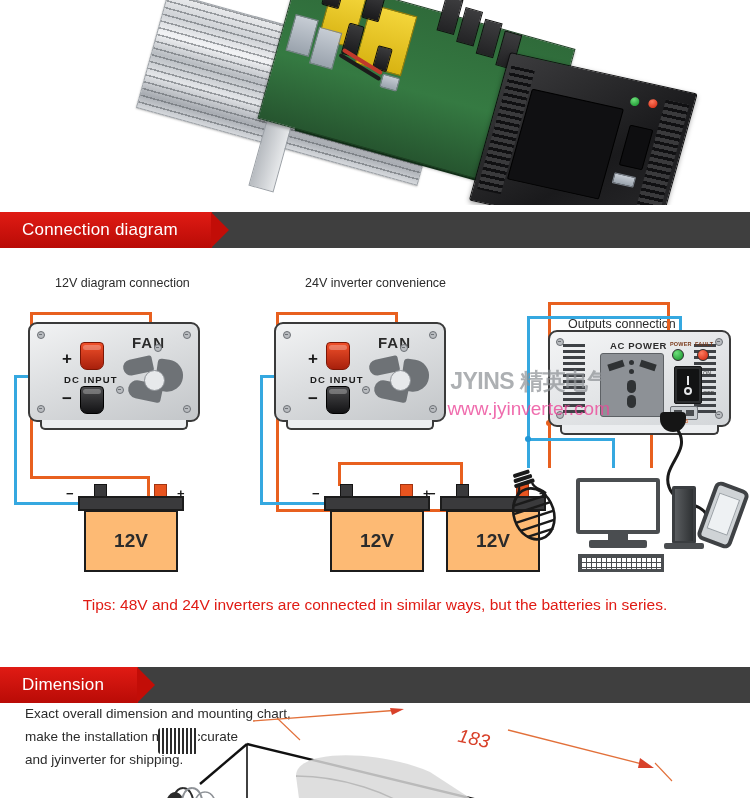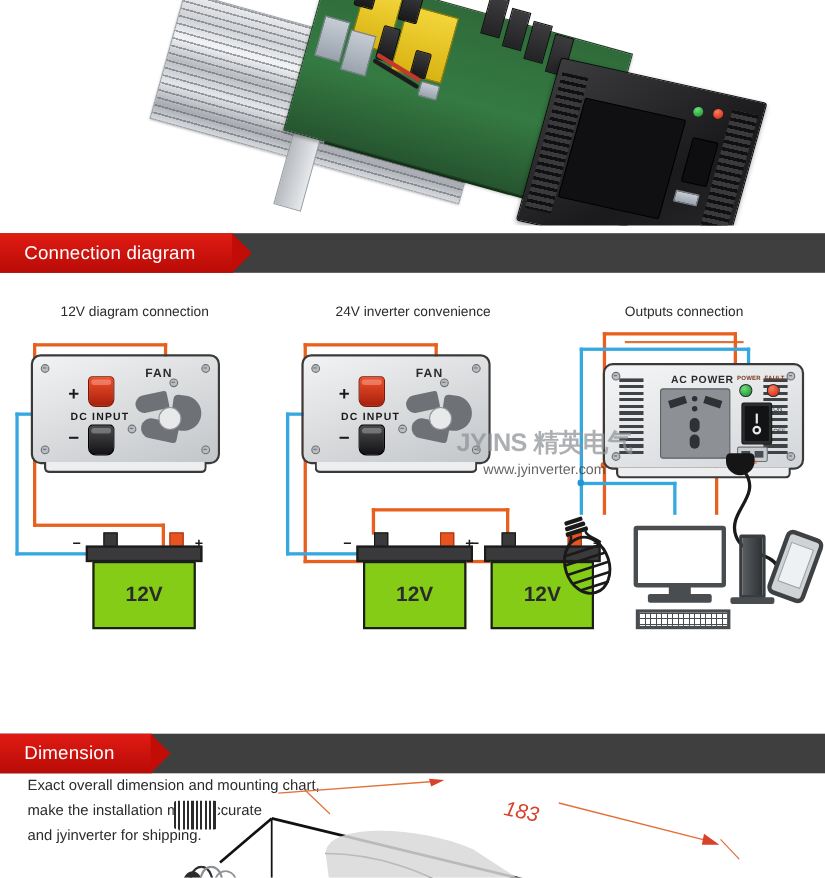--- a/index.html
+++ b/index.html
@@ -45,41 +45,41 @@
   .banner{position:absolute;left:0;width:750px;height:36px;background:#3f3f3f;}
   .banner .tag{position:absolute;left:0;top:0;height:36px;background:linear-gradient(180deg,#e01b14,#b90b06);
         display:flex;align-items:center;padding-left:22px;padding-right:34px;box-sizing:border-box;}
   .banner .tag:after{content:"";position:absolute;right:-17px;top:0;border-top:18px solid transparent;
         border-bottom:18px solid transparent;border-left:18px solid #c20d07;}
   .banner .tag span{color:#fff;font-size:17px;letter-spacing:.2px;white-space:nowrap;}
 
   
   .diagrams{position:absolute;left:0;top:262px;width:750px;height:330px;}
   .dlabel{position:absolute;font-size:12.5px;color:#2b2b2b;white-space:nowrap;}
-  .dlabel.ul{border-bottom:2px solid #e2703a;padding-bottom:20px;}
+  .dlabel.ul{border-bottom:2px solid #e2703a;padding-bottom:2px;margin-top:41px;}
 
   .inv{position:absolute;background:linear-gradient(160deg,#f2f3f4 0%,#dcdee0 45%,#c3c6c9 100%);
        border:2px solid #3a3a3a;border-radius:9px;box-sizing:border-box;}
   .inv-foot{position:absolute;border:2px solid #3a3a3a;border-top:none;background:#eceef0;box-sizing:border-box;}
   .screw{position:absolute;width:6px;height:6px;border-radius:50%;background:#b9bcc0;border:1px solid #6d7176;}
   .screw:after{content:"";position:absolute;left:1px;top:2.2px;width:3.2px;height:1px;background:#6d7176;}
   .term{position:absolute;border-radius:4px 4px 7px 7px;}
   .term.red{background:linear-gradient(180deg,#f0502a,#a8200c);border:1px solid #7d1605;}
   .term.blk{background:linear-gradient(180deg,#4b4b4d,#131315);border:1px solid #000;}
   .term:before{content:"";position:absolute;left:2px;right:2px;top:2px;height:5px;border-radius:3px;
                background:rgba(255,255,255,.28);}
   .sign{position:absolute;font-size:17px;font-weight:700;color:#1a1a1a;line-height:1;}
   .dcin{position:absolute;font-size:9.5px;font-weight:700;letter-spacing:1.1px;color:#1a1a1a;}
-  .fantxt{position:absolute;font-size:11px;font-weight:700;letter-spacing:1px;color:#2b2b2b;}
+  .fantxt{position:absolute;font-size:15px;font-weight:700;letter-spacing:1px;color:#2b2b2b;}
   .fan{position:absolute;}
   .blade{position:absolute;background:#6e7276;}
   .fanhub{position:absolute;border-radius:50%;background:#e7e9eb;border:1px solid #8d9196;}
 
   .bat{position:absolute;}
-  .bat-body{position:absolute;background:#84cc16;border:2px solid #1c1c1c;box-sizing:border-box;}
+  .bat-body{position:absolute;background:#fdba74;border:2px solid #1c1c1c;box-sizing:border-box;}
   .bat-top{position:absolute;background:#3a3a3c;border:2px solid #1c1c1c;box-sizing:border-box;}
   .bat-v{position:absolute;width:100%;text-align:center;font-size:19px;font-weight:700;color:#2b2b2b;}
   .post{position:absolute;width:13px;height:13px;box-sizing:border-box;}
   .post.n{background:#3a3a3c;border:1px solid #141414;}
   .post.p{background:#e8541f;border:1px solid #a33410;}
   .bsign{position:absolute;font-size:13px;font-weight:700;color:#1a1a1a;line-height:1;}
 
   .w{position:absolute;}
   .wo{background:#e8601f;}
   .wb{background:#35a8e0;}
@@ -120,23 +120,23 @@
   .phone-scr{position:absolute;left:3px;top:7px;right:3px;bottom:9px;background:#eef1f3;border:1px solid #9aa0a5;}
 
   .tips{position:absolute;left:0;top:596px;width:750px;text-align:center;
         font-size:15.5px;color:#e01b14;}
 
   
   .dimwrap{position:absolute;left:0;top:688px;width:684px;height:110px;overflow:hidden;}
   .dimtext{position:absolute;left:25px;top:14px;font-size:13.5px;color:#2b2b2b;line-height:23px;}
   .dim183{position:absolute;left:458px;top:728px;font-size:19px;font-style:italic;color:#d8412a;
           transform:rotate(12deg);}
-  .wm{position:absolute;left:380px;top:366px;width:230px;text-align:center;pointer-events:none;margin-top:21px;}
+  .wm{position:absolute;left:380px;top:366px;width:230px;text-align:right;pointer-events:none;}
   .wm-1{font-size:23px;font-weight:700;color:#8e9296;opacity:.72;letter-spacing:-.5px;}
-  .wm-2{font-size:13px;color:#404040;opacity:.8;margin-top:1px;}
+  .wm-2{font-size:19px;color:#ec4899;opacity:.8;margin-top:1px;}
 </style>
 </head>
 <body>
 
 <div class="page">
 
   <div class="photo">
     <div class="heatsink">
         <div class="fins"></div>
       </div>
@@ -368,20 +368,21 @@
         <div class="phone-scr"></div>
       </div>
     </div>
 
     <div class="wm" style="top:104px;">
       <div class="wm-1">JYINS 精英电气</div>
       <div class="wm-2">www.jyinverter.com</div>
     </div>
   </div>
 
+  <div class="tips">Tips: 48V and 24V inverters are connected in similar ways, but the batteries in series.</div>
 
   <div class="banner" style="top:640px;margin-top:27px;">
     <div class="tag">
       <span>Dimension</span>
     </div>
   </div>
 
   <div class="dimwrap">
     <div class="dimtext">
       <div>Exact overall dimension and mounting chart,</div>

